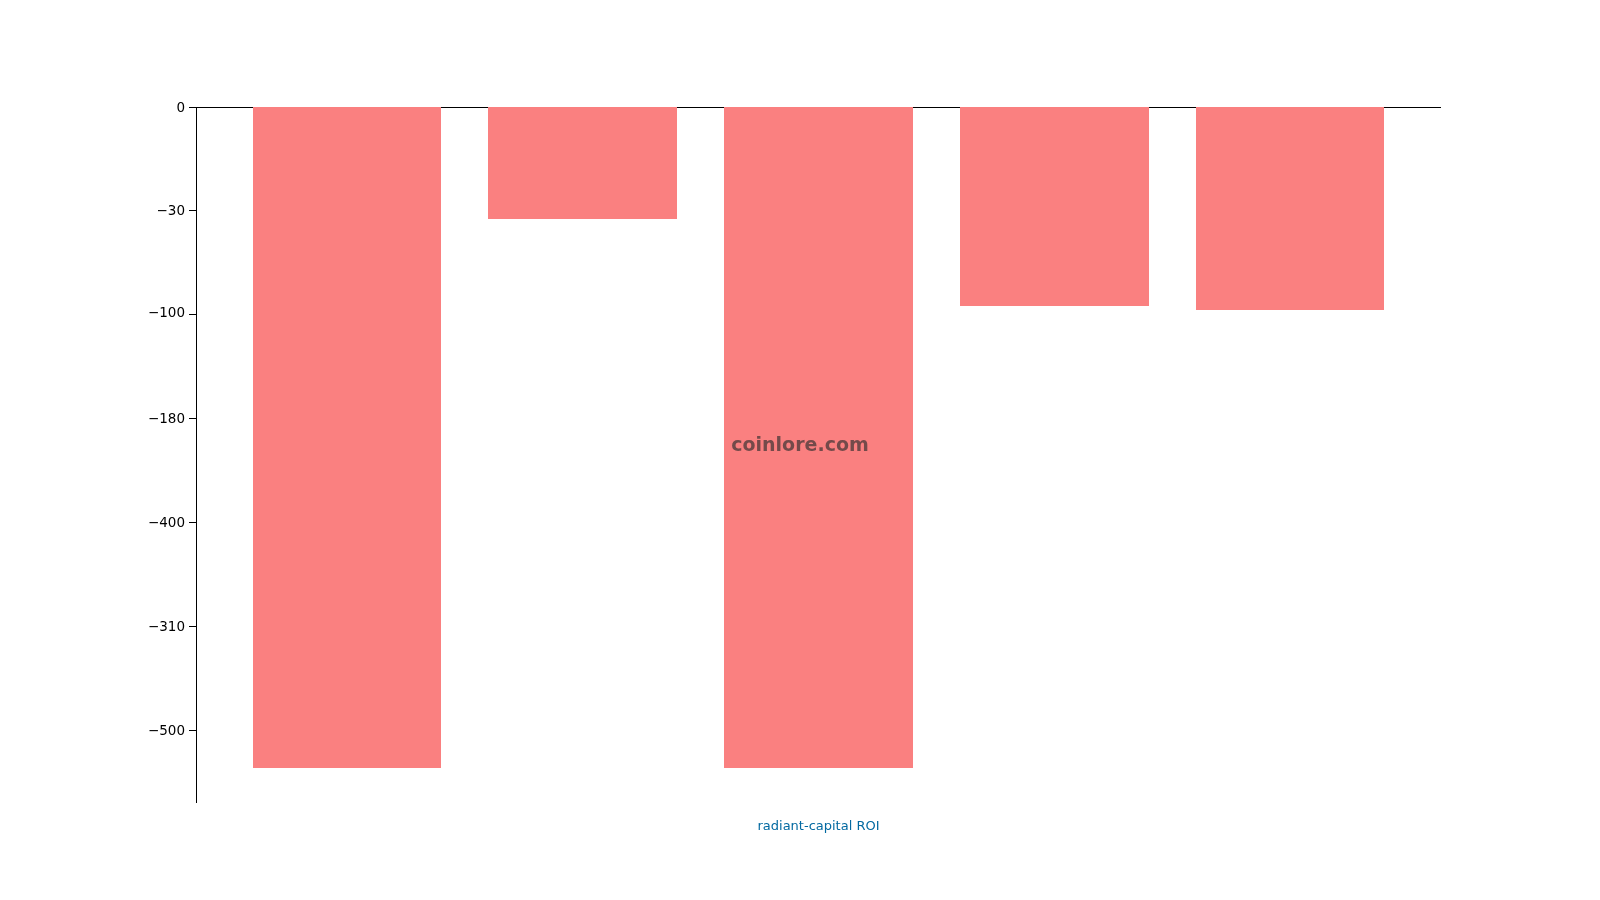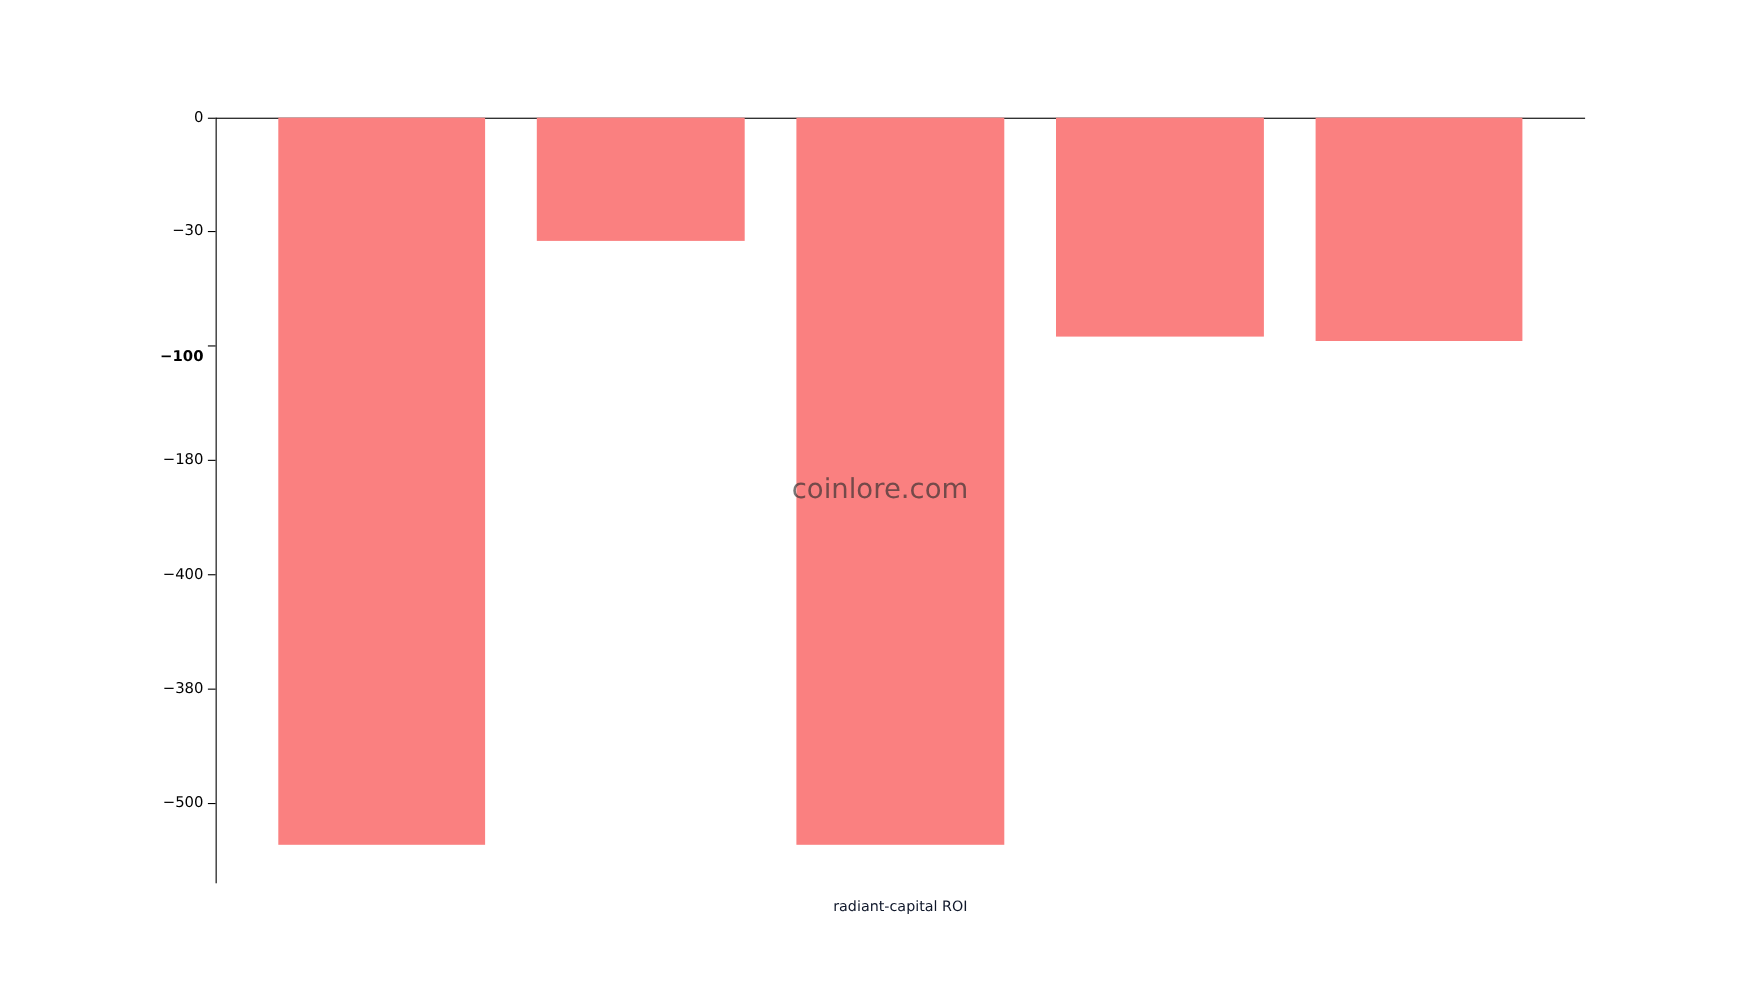--- a/index.html
+++ b/index.html
@@ -24,50 +24,51 @@
   .y-tick-label {
     width: 85px;
     text-align: right;
     font-size: 13.5px;
     line-height: 16px;
     color: #000000;
     white-space: nowrap;
   }
   .bar { }
   .watermark {
-    font-size: 25px;
+    font-size: 19px;
     transform: translate(-50%, -50%);
     white-space: nowrap;
+    font-weight: bold;
   }
   .xlabel {
     font-size: 13px;
-    color: #0f172a;
+    color: #0369a1;
     transform: translate(-50%, -50%);
     white-space: nowrap;
   }
 </style>
 </head>
 <body>
 
 <div class="figure">
   <div id="plot">
       <div class="hline" style="left: 196px; top: 107px; width: 1245px;"></div>
       <div class="vline" style="left: 196px; top: 107px; height: 696px;"></div>
       <div class="tick-mark" style="left: 189px; top: 107px;"></div>
       <div class="y-tick-label" style="left: 100px; top: 99px;">0</div>
       <div class="tick-mark" style="left: 189px; top: 210px;"></div>
       <div class="y-tick-label" style="left: 100px; top: 202px;">−30</div>
       <div class="tick-mark" style="left: 189px; top: 314px;"></div>
-      <div class="y-tick-label" style="left: 100px; top: 316px; font-weight: bold;">−100</div>
+      <div class="y-tick-label" style="left: 100px; top: 304px;">−100</div>
       <div class="tick-mark" style="left: 189px; top: 418px;"></div>
       <div class="y-tick-label" style="left: 100px; top: 410px;">−180</div>
       <div class="tick-mark" style="left: 189px; top: 522px;"></div>
       <div class="y-tick-label" style="left: 100px; top: 514px;">−400</div>
       <div class="tick-mark" style="left: 189px; top: 626px;"></div>
-      <div class="y-tick-label" style="left: 100px; top: 618px;">−380</div>
+      <div class="y-tick-label" style="left: 100px; top: 618px;">−310</div>
       <div class="tick-mark" style="left: 189px; top: 730px;"></div>
       <div class="y-tick-label" style="left: 100px; top: 722px;">−500</div>
       <div class="bar" style="left: 252.6px; top: 106.5px; width: 188.6px; height: 661.2px; background: rgb(250, 128, 128);"></div>
       <div class="bar" style="left: 488.4px; top: 106.5px; width: 188.6px; height: 112.3px; background: rgb(250, 128, 128);"></div>
       <div class="bar" style="left: 724.2px; top: 106.5px; width: 188.6px; height: 661.2px; background: rgb(250, 128, 128);"></div>
       <div class="bar" style="left: 960px; top: 106.5px; width: 188.6px; height: 199.6px; background: rgb(250, 128, 128);"></div>
       <div class="bar" style="left: 1195.8px; top: 106.5px; width: 188.6px; height: 203.8px; background: rgb(250, 128, 128);"></div>
     </div>
   <div class="watermark" style="left: 800px; top: 444px; color: rgba(45, 45, 45, 0.65);">coinlore.com</div>
   <div class="xlabel" style="left: 818.5px; top: 825px;">radiant-capital ROI</div>

